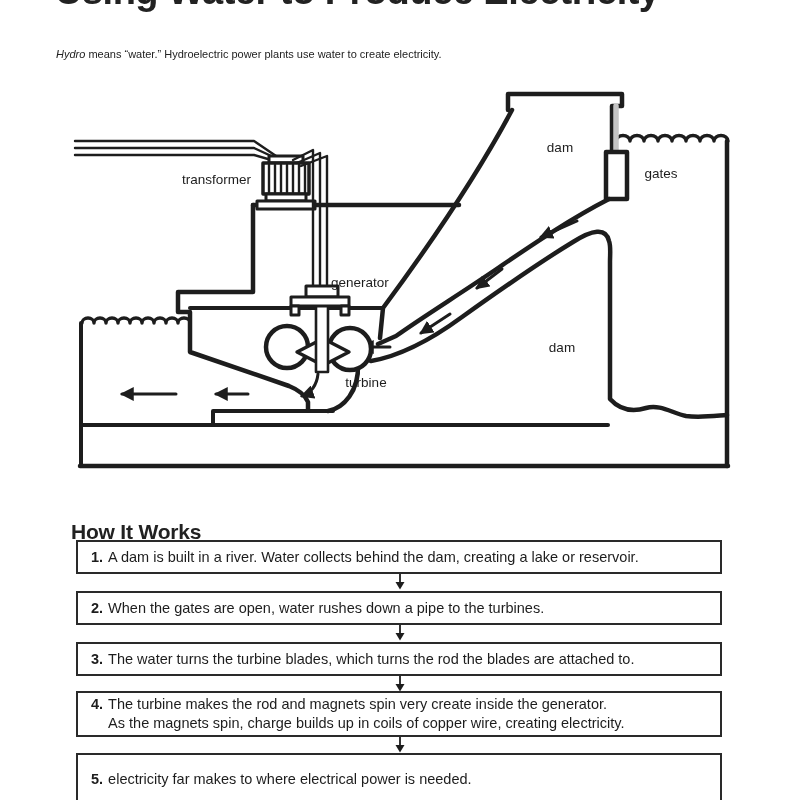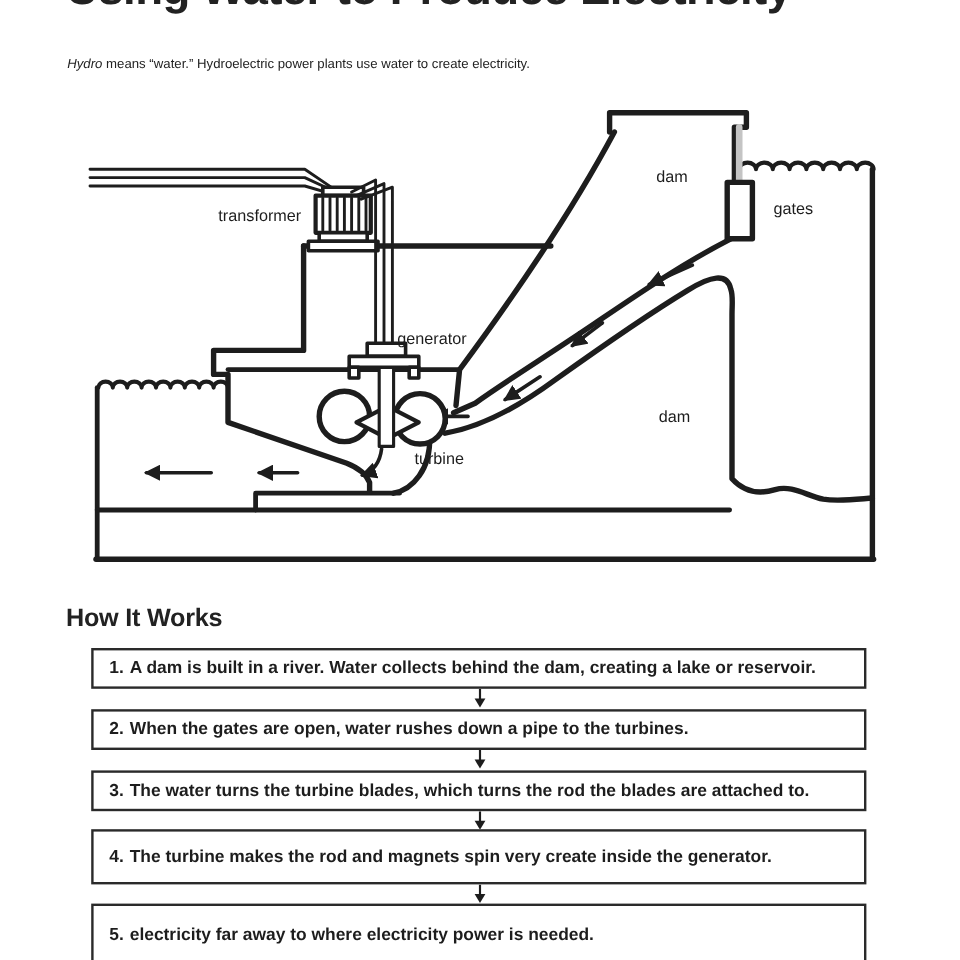--- a/index.html
+++ b/index.html
@@ -9,31 +9,31 @@
     font-family:"Liberation Sans", sans-serif;
   }
   .title-clip{position:absolute;top:0;left:55px;width:700px;height:14px;overflow:hidden;}
   .title-clip h1{
     margin:-31px 0 0 0;font-size:38px;line-height:44px;font-weight:800;letter-spacing:-0.5px;
     color:#222;white-space:nowrap;
   }
   .subtitle{position:absolute;top:37px;left:56px;width:700px;font-size:11px;color:#222;}
   .subtitle i{font-style:italic;}
   #diagram{position:absolute;top:80px;left:0;}
-  .hiw-heading{position:absolute;top:504px;left:55px;margin:0;font-size:21px;font-weight:800;letter-spacing:-0.2px;color:#222;}
+  .hiw-heading{position:absolute;top:504px;left:55px;margin:16px;font-size:21px;font-weight:800;letter-spacing:-0.2px;color:#222;}
   .step{
     position:absolute;left:76px;width:646px;box-sizing:border-box;
     border:2px solid #2a2a2a;background:#fff;
     display:flex;align-items:center;
     font-size:14.5px;line-height:19px;color:#1d1d1d;
     padding:3px 10px 3px 13px;
   }
   .step-inner{display:grid;grid-template-columns:auto 1fr;column-gap:5px;}
   .step-num{font-weight:bold;grid-column:1;}
-  .step-lines{grid-column:2;font-weight:bold;}
+  .step-lines{grid-column:2;}
   .step-lines span{display:block;}
   .step-lines span:empty{display:none;}
   .connector{position:absolute;left:394px;width:12px;}
   .connector svg{display:block;}
   #b1{top:540px;height:34px;}
   #b2{top:591px;height:34px;}
   #b3{top:642px;height:34px;}
   #b4{top:691px;height:46px;}
   #b5{top:753px;height:52px;}
   #c1{top:574px;}
@@ -182,30 +182,31 @@
       <line x1="6" y1="0" x2="6" y2="9" stroke="#1d1d1d" stroke-width="1.8"></line>
       <polygon points="1.5,8 10.5,8 6,15.5" fill="#1d1d1d"></polygon>
     </svg>
 </div>
 
 <div class="step" id="b4">
   <div class="step-inner">
     <span class="step-num">4.</span>
     <span class="step-lines">
         <span>The turbine makes the rod and magnets spin very create inside the generator.</span>
+        <span>As the magnets spin, charge builds up in coils of copper wire, creating electricity.</span>
       </span>
   </div>
 </div>
 <div class="connector" id="c4">
   <svg width="12" height="16">
       <line x1="6" y1="0" x2="6" y2="9" stroke="#1d1d1d" stroke-width="1.8"></line>
       <polygon points="1.5,8 10.5,8 6,15.5" fill="#1d1d1d"></polygon>
     </svg>
 </div>
 
 <div class="step" id="b5">
   <div class="step-inner">
     <span class="step-num">5.</span>
     <span class="step-lines">
-        <span>electricity far away to where electricity power is needed.</span>
+        <span>electricity far makes to where electrical power is needed.</span>
       </span>
   </div>
 </div>
 
 </body></html>

